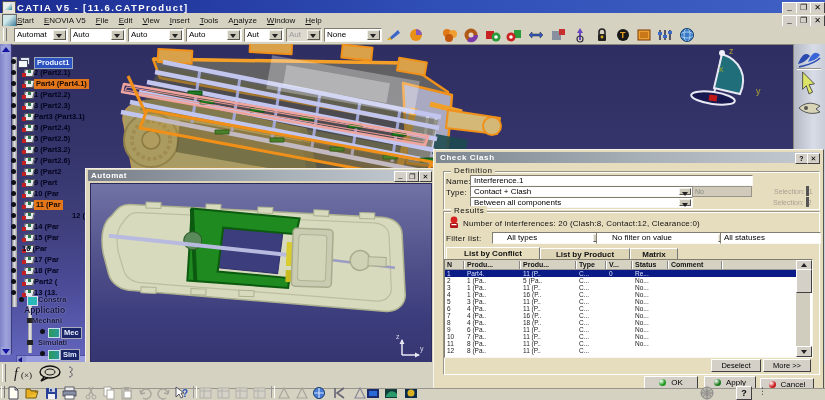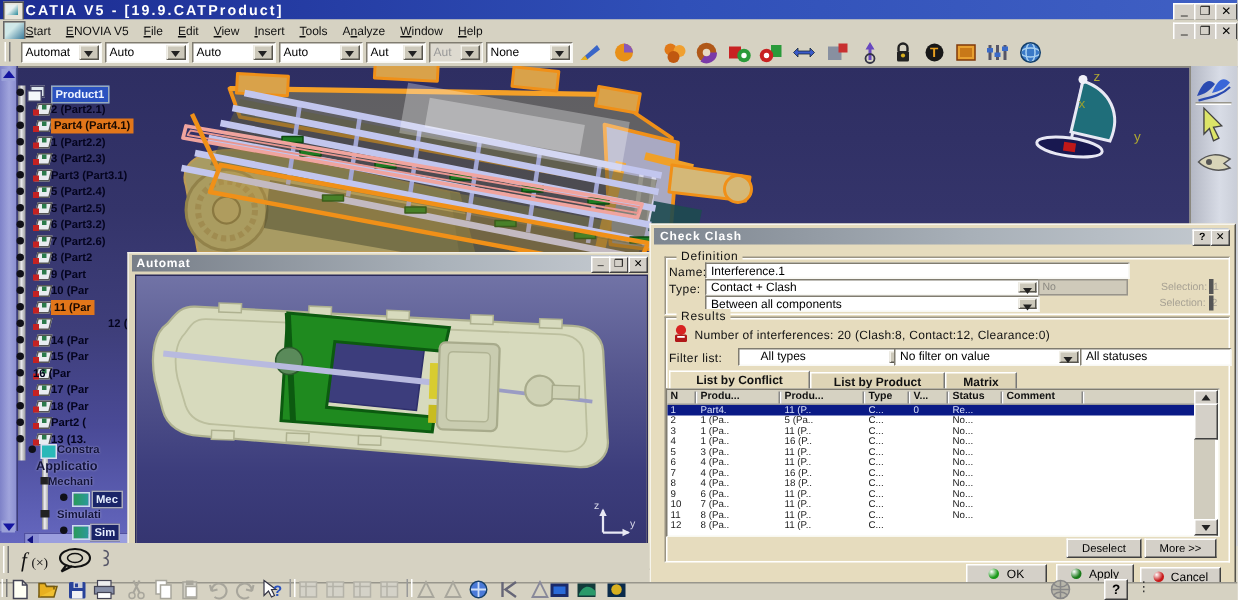--- a/index.html
+++ b/index.html
@@ -14,21 +14,21 @@
 </style></head>
 <body>
 <div id="app">
 
 <div class="abs" style="left:0;top:44px;width:793px;height:320px;background:linear-gradient(180deg,#2e2e62 0%,#34346a 30%,#3e3e7a 55%,#4a4a96 75%,#5a5cb0 90%,#6668c0 100%);"></div>
 
 <div class="abs" style="left:0;top:0;width:825px;height:13px;background:linear-gradient(90deg,#1c2c92,#3050b8 55%,#4060c4);"></div>
 <div class="abs" style="left:2px;top:1px;width:12px;height:11px;background:#e8e4da;border:1px solid #555;">
       <div class="abs" style="left:1px;top:1px;width:8px;height:7px;background:linear-gradient(135deg,#e8f0f0 45%,#2a8a9a);"></div>
     </div>
-<div class="abs" style="left:17px;top:2px;font-size:9.5px;font-weight:bold;color:#fff;letter-spacing:1.4px;">CATIA V5 - [19.9.CATProduct]</div>
+<div class="abs" style="left:17px;top:2px;font-size:9.5px;font-weight:bold;color:#fff;letter-spacing:1.4px;">CATIA V5 - [11.6.CATProduct]</div>
 <div class="abs wbtn" style="left:782px;top:2px;width:13px;height:10px;line-height:7px;">_</div>
 <div class="abs wbtn" style="left:796px;top:2px;width:13px;height:10px;line-height:10px;">❐</div>
 <div class="abs wbtn" style="left:810px;top:2px;width:13px;height:10px;line-height:10px;">✕</div>
 
 <div class="abs" style="left:0;top:13px;width:825px;height:13px;background:#d6d2c2;"></div>
 <div class="abs" style="left:2px;top:14px;width:13px;height:11px;background:linear-gradient(135deg,#d0e8e8 40%,#3a7a9a);border:1px solid #666;"></div>
 <div class="abs" style="left:12px;top:16px;font-size:8px;color:#111;">
 <span class="mitem"><u>S</u>tart</span><span class="mitem"><u>E</u>NOVIA V5</span><span class="mitem"><u>F</u>ile</span><span class="mitem"><u>E</u>dit</span><span class="mitem"><u>V</u>iew</span><span class="mitem"><u>I</u>nsert</span><span class="mitem"><u>T</u>ools</span><span class="mitem">A<u>n</u>alyze</span><span class="mitem"><u>W</u>indow</span><span class="mitem"><u>H</u>elp</span>
 </div>
 <div class="abs wbtn" style="left:782px;top:15px;width:13px;height:10px;line-height:7px;">_</div>
@@ -441,21 +441,21 @@
 <div class="abs" style="left:9px;top:61px;width:375px;height:162px;border:1px solid #9a9484;border-right-color:#fff;border-bottom-color:#fff;box-shadow:inset 1px 1px 0 #fff;"></div>
 <div class="abs" style="left:17px;top:56px;font-size:8px;color:#111;background:#e6dcbe;padding:0 3px;letter-spacing:0.5px;">Results</div>
 <svg class="abs" style="left:14px;top:66px;" width="12" height="13" viewBox="0 0 12 13">
         <circle cx="6" cy="4" r="3.4" fill="#d82222"></circle>
         <rect x="2" y="7" width="8" height="5" rx="1" fill="#b01818"></rect>
         <rect x="3.5" y="8" width="5" height="1.2" fill="#fff"></rect>
       </svg>
 <div class="abs" style="left:29px;top:69px;font-size:8px;color:#111;letter-spacing:0.2px;">Number of interferences: 20 (Clash:8, Contact:12, Clearance:0)</div>
 <div class="abs" style="left:12px;top:84px;font-size:8px;color:#111;letter-spacing:0.3px;">Filter list:</div>
 <div class="abs combo" style="left:58px;top:82px;width:100px;height:10px;line-height:10px;padding-left:14px;">All types<span class="cbtn" style="width:11px;"></span></div>
-<div class="abs combo" style="left:162px;top:82px;width:120px;height:10px;line-height:10px;padding-left:3px;">No filter on value<span class="cbtn" style="width:11px;"></span></div>
+<div class="abs combo" style="left:162px;top:82px;width:120px;height:10px;line-height:10px;padding-left:15px;">No filter on value<span class="cbtn" style="width:11px;"></span></div>
 <div class="abs combo" style="left:286px;top:82px;width:96px;height:10px;line-height:10px;padding-left:3px;">All statuses</div>
 <div class="abs" style="left:12px;top:97px;width:92px;height:12px;background:#e6dcbe;border:1px solid #fff;border-right-color:#777;border-bottom:none;font-size:8px;font-weight:bold;text-align:center;line-height:12px;color:#111;">List by Conflict</div>
 <div class="abs" style="left:106px;top:98px;width:88px;height:11px;background:#ded4b6;border:1px solid #fff;border-right-color:#777;border-bottom:none;font-size:8px;font-weight:bold;text-align:center;line-height:11px;color:#111;">List by Product</div>
 <div class="abs" style="left:196px;top:98px;width:46px;height:11px;background:#ded4b6;border:1px solid #fff;border-right-color:#777;border-bottom:none;font-size:8px;font-weight:bold;text-align:center;line-height:11px;color:#111;">Matrix</div>
 <div class="abs" style="left:10px;top:109px;width:367px;height:97px;background:#fff;border:1px solid #807c70;border-right-color:#f8f8f0;border-bottom-color:#f8f8f0;"></div>
 <div class="abs" style="left:11px;top:110px;width:351px;height:9px;background:#d6d2c2;border-bottom:1px solid #999;"></div>
 <div class="abs" style="left:13px;top:111px;font-size:7px;font-weight:bold;color:#111;">N</div>
 <div class="abs" style="left:33px;top:111px;font-size:7px;font-weight:bold;color:#111;">Produ...</div>
 <div class="abs" style="left:89px;top:111px;font-size:7px;font-weight:bold;color:#111;">Produ...</div>
 <div class="abs" style="left:145px;top:111px;font-size:7px;font-weight:bold;color:#111;">Type</div>

